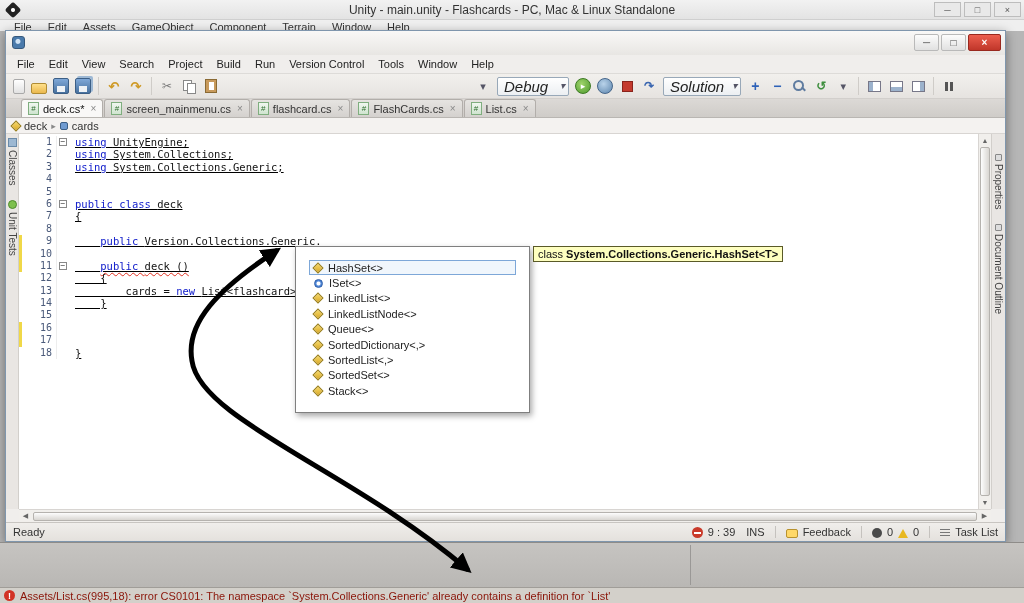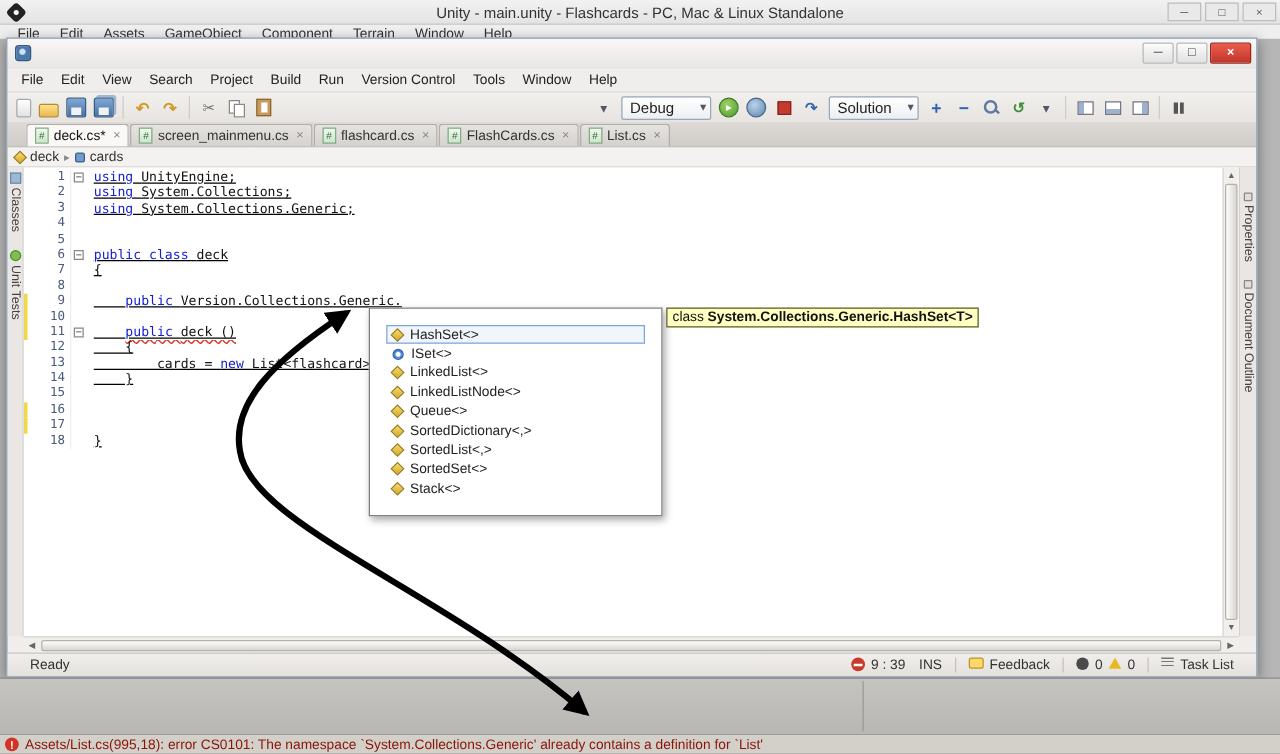--- a/index.html
+++ b/index.html
@@ -66,22 +66,22 @@
   .tbi-search:after{content:"";position:absolute;left:10px;top:10px;width:5px;height:2px;background:#5f7ca0;transform:rotate(45deg);}
   .tbi-sync:before{content:"↺";color:#3f8f3f;font-weight:bold;font-size:12px;}
   .tbi-expand:before{content:"▾";color:#556;}
   .tbi-pane-left:before,.tbi-pane-bottom:before,.tbi-pane-right:before{content:"";width:11px;height:9px;border:1px solid #778;}
   .tbi-pane-left:before{background:linear-gradient(90deg,#9cb2cc 4px,#fff 4px);}
   .tbi-pane-bottom:before{background:linear-gradient(0deg,#9cb2cc 4px,#fff 4px);}
   .tbi-pane-right:before{background:linear-gradient(270deg,#9cb2cc 4px,#fff 4px);}
   .tbi-pause:before{content:"";width:8px;height:9px;
        background:linear-gradient(90deg,#555 3px,transparent 3px,transparent 5px,#555 5px);}
   .combo{height:19px;min-width:72px;margin:0 3px;border:1px solid #98a8b8;border-radius:2px;
-         background:linear-gradient(#fff,#eceff2);font-size:12px;color:#222;display:inline-flex;
-         align-items:center;padding:0 16px 0 6px;position:relative;flex:none;}
+         background:linear-gradient(#fff,#eceff2);font-size:15px;color:#222;display:inline-flex;
+         align-items:center;padding:0 16px 0 6px;position:relative;flex:none;font-style:italic;}
   .combo:after{content:"▾";position:absolute;right:3px;top:2px;font-size:10px;color:#556;}
 
   .tabbar{height:19px;background:linear-gradient(#dcd9d6,#cfccc8);border-bottom:1px solid #b9b6b2;
           display:flex;align-items:flex-end;padding-left:15px;}
   .tab{height:18px;display:flex;align-items:center;gap:4px;padding:0 6px;font-size:11px;color:#333;
        background:linear-gradient(#e6e4e1,#d4d1ce);border:1px solid #b2aeaa;border-bottom:none;
        border-radius:3px 3px 0 0;margin-right:1px;white-space:nowrap;}
   .tab.active{background:#f9f8f7;color:#111;}
   .tabic{width:11px;height:13px;background:linear-gradient(#f0f7f0,#cfe4cf);border:1px solid #7fae7f;
          font-size:8px;color:#2e6e2e;display:flex;align-items:center;justify-content:center;}
@@ -127,22 +127,22 @@
   .vsb .arr.down{position:absolute;bottom:0;left:0;right:0;}
   .vsb .thumb{position:absolute;left:1px;right:1px;top:13px;bottom:13px;border:1px solid #b5b2ae;
               border-radius:2px;background:linear-gradient(90deg,#fdfdfd,#d9d6d2);}
   .hsb{position:absolute;left:13px;right:14px;bottom:19px;height:13px;background:#f1efec;
        border-top:1px solid #d8d5d2;display:flex;align-items:center;}
   .harr{width:13px;font-size:7px;color:#666;text-align:center;}
   .hthumb{flex:1;height:9px;margin:0 1px;border:1px solid #b5b2ae;border-radius:2px;
           background:linear-gradient(#fdfdfd,#d9d6d2);}
 
   .sbar{position:absolute;left:0;right:0;bottom:0;height:19px;display:flex;align-items:center;
-        background:linear-gradient(#f0eeeb,#e4e1dd);border-top:1px solid #c8c5c1;font-size:11px;color:#333;padding:0 18px;}
-  .sright{margin-left:auto;display:flex;align-items:flex-start;gap:5px;}
+        background:linear-gradient(#f0eeeb,#e4e1dd);border-top:1px solid #c8c5c1;font-size:11px;color:#333;padding:0 7px;}
+  .sright{margin-left:auto;display:flex;align-items:flex-end;gap:5px;}
   .smode{margin-left:6px;}
   .ssep{width:1px;height:12px;background:#c5c2be;margin:0 5px;}
   .s-ic{flex:none;}
   .s-ic.err{width:11px;height:11px;border-radius:50%;background:#c93a2a;position:relative;}
   .s-ic.err:before{content:"";position:absolute;left:2px;top:4.5px;width:7px;height:2px;background:#fff;}
   .s-ic.bubble{width:12px;height:9px;background:#ffd868;border:1px solid #b8922e;border-radius:2px;}
   .s-ic.dot{width:10px;height:10px;border-radius:50%;background:#4a4a4a;}
   .s-ic.tri{width:0;height:0;border-left:5px solid transparent;border-right:5px solid transparent;border-bottom:9px solid #e8b820;}
   .s-ic.list{width:10px;height:9px;background:repeating-linear-gradient(#777 0 1px,transparent 1px 3px);}
 

